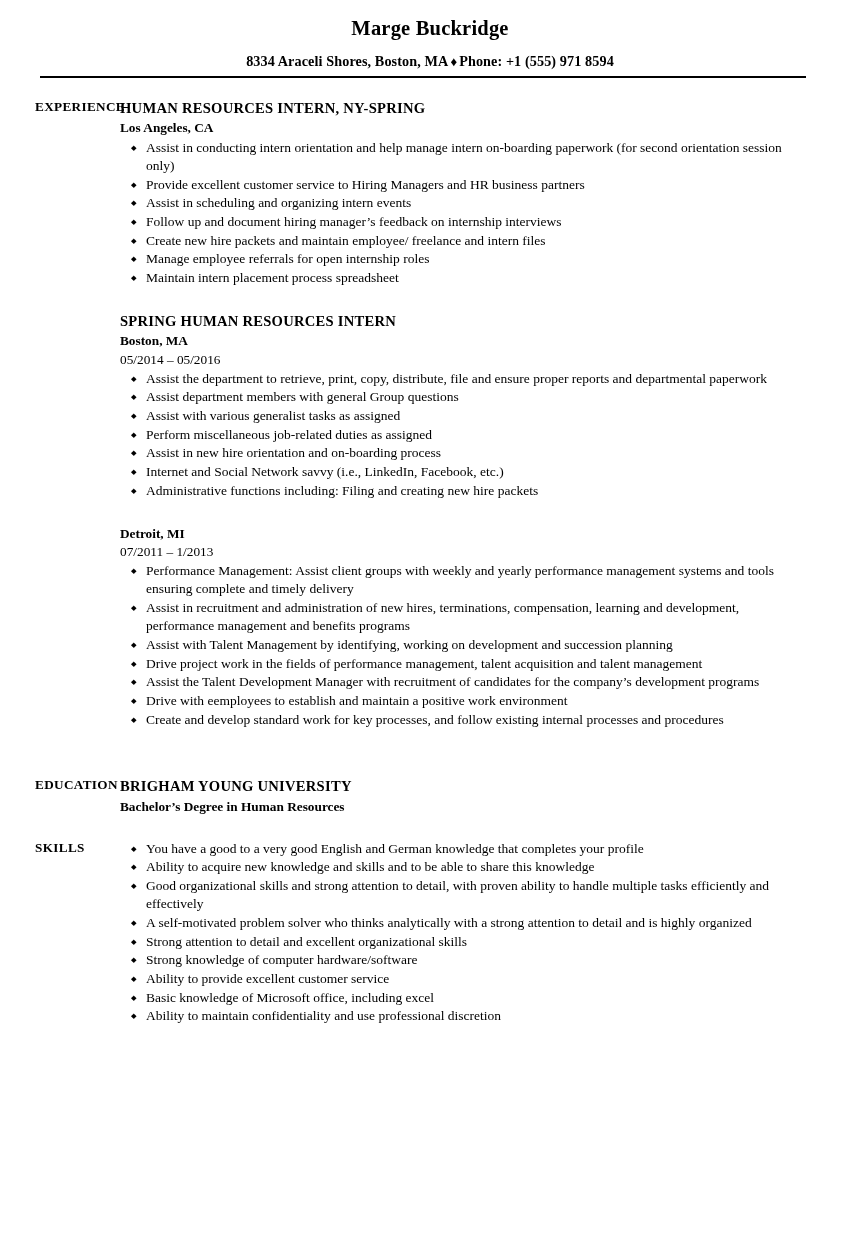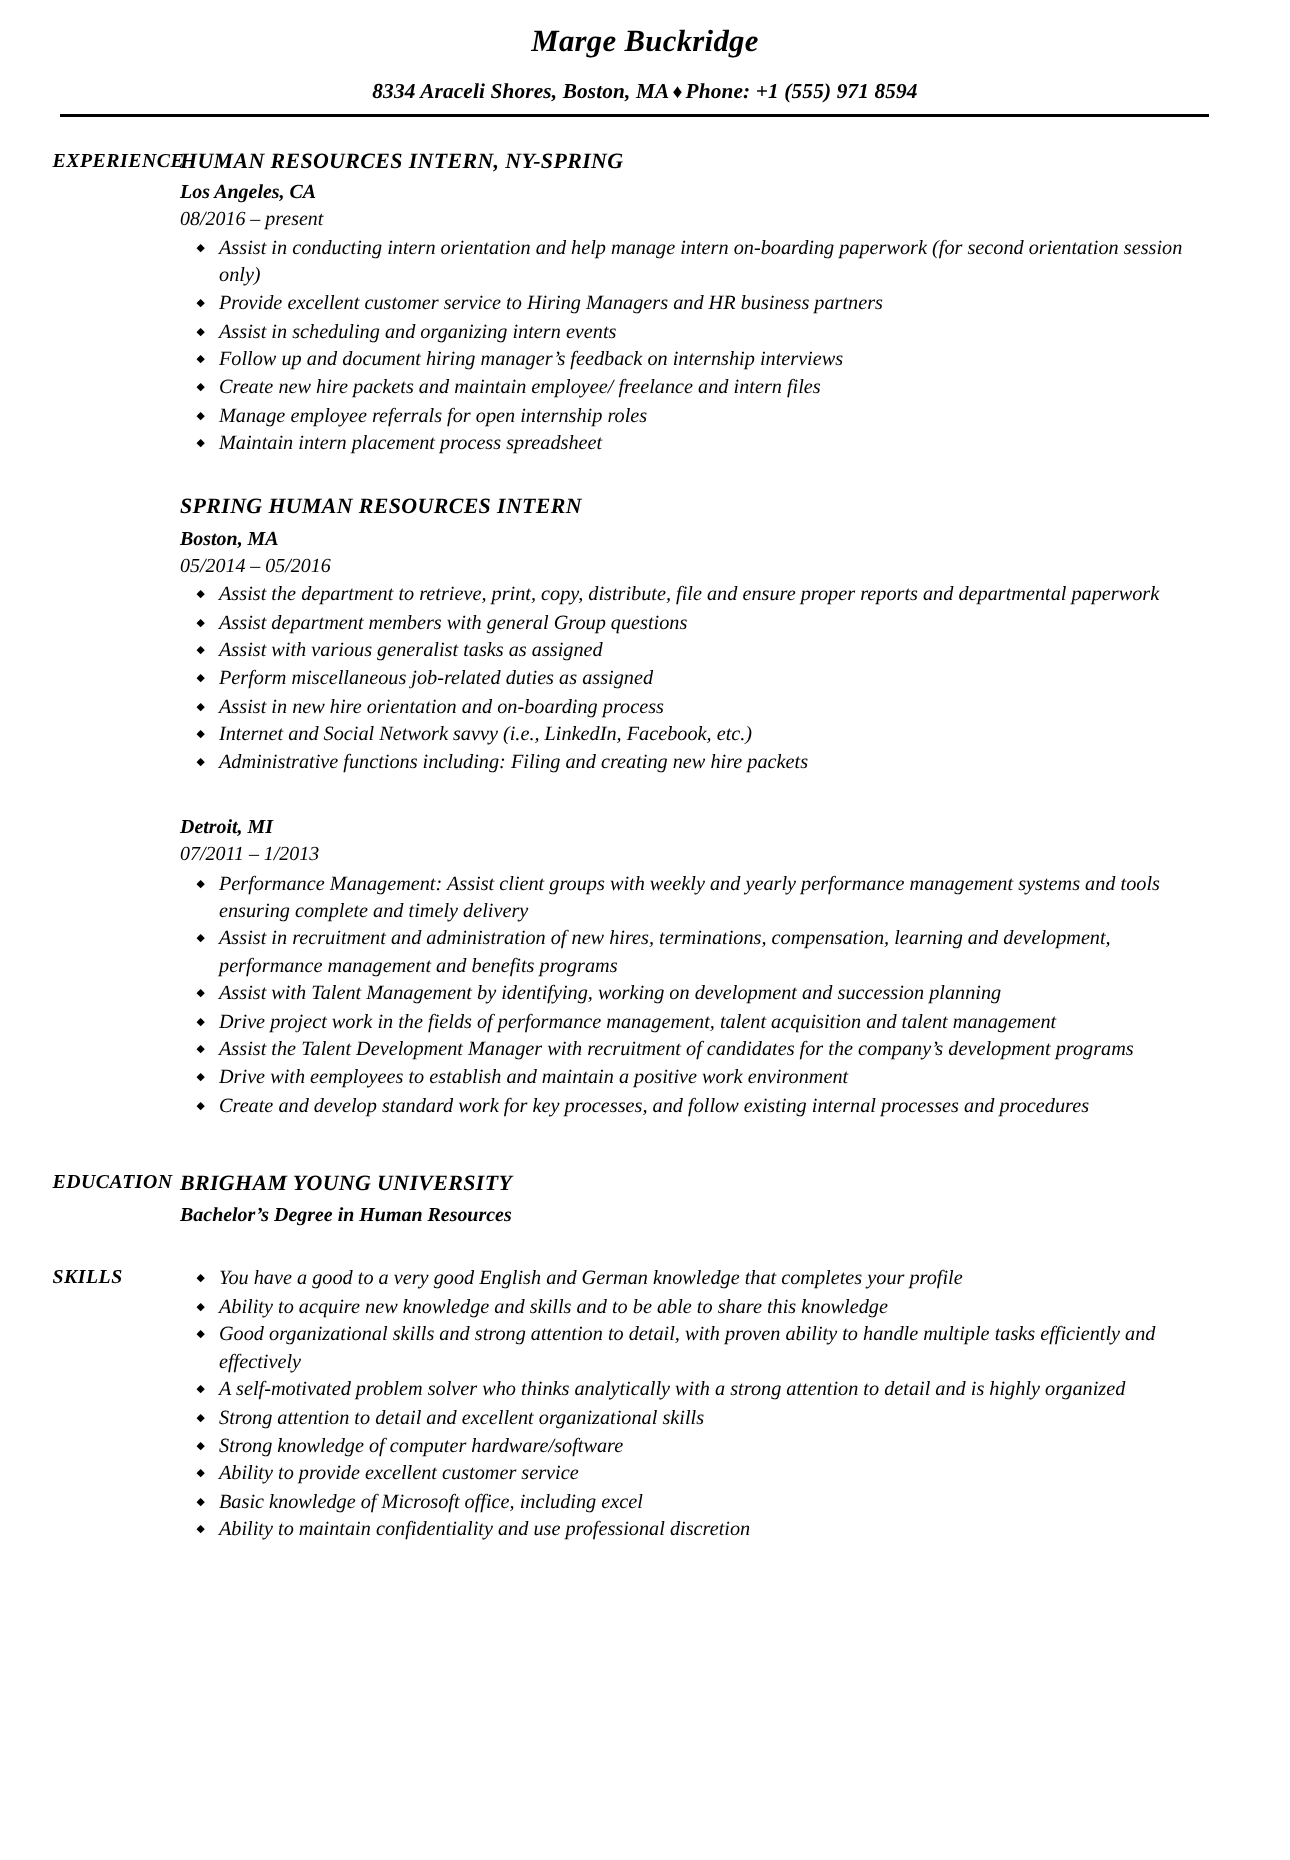--- a/index.html
+++ b/index.html
@@ -16,21 +16,20 @@
     color: #000000;
     position: relative;
     overflow: hidden;
   }
 
   .page {
     width: 860px;
     height: 1240px;
     padding: 0;
     position: relative;
-    font-style: italic;
   }
 
   
   .header {
     padding-top: 16px;
   }
 
   .cand-name {
     text-align: center;
     font-weight: bold;
@@ -73,21 +72,21 @@
     letter-spacing: 0.35px;
     line-height: 1.2;
   }
 
   .section-body {
     flex: 1 1 auto;
     padding-right: 50px;
   }
 
   #experience-section { margin-top: 21px; }
-  #education-section  { margin-top: 34px; }
+  #education-section  { margin-top: 48px; }
   #skills-section     { margin-top: 24px; }
 
   
   .job { margin-bottom: 0; }
   .job + .job { margin-top: 25px; }
 
   .job-title {
     font-weight: bold;
     font-size: 14.6px;
     letter-spacing: 0.25px;
@@ -164,21 +163,20 @@
     <hr class="header-rule">
   </div>
 
   <div class="section" id="experience-section">
     <div class="section-label">EXPERIENCE</div>
 
     <div class="section-body" id="experience-body">
         <div class="job">
           <div class="job-title">HUMAN RESOURCES INTERN, NY-SPRING</div>
           <div class="job-location">Los Angeles, CA</div>
-          <div class="job-dates">08/2016 – present</div>
           <ul class="bullets">
             <li>Assist in conducting intern orientation and help manage intern on-boarding paperwork (for second orientation session only)</li>
             <li>Provide excellent customer service to Hiring Managers and HR business partners</li>
             <li>Assist in scheduling and organizing intern events</li>
             <li>Follow up and document hiring manager’s feedback on internship interviews</li>
             <li>Create new hire packets and maintain employee/ freelance and intern files</li>
             <li>Manage employee referrals for open internship roles</li>
             <li>Maintain intern placement process spreadsheet</li>
           </ul>
         </div>

